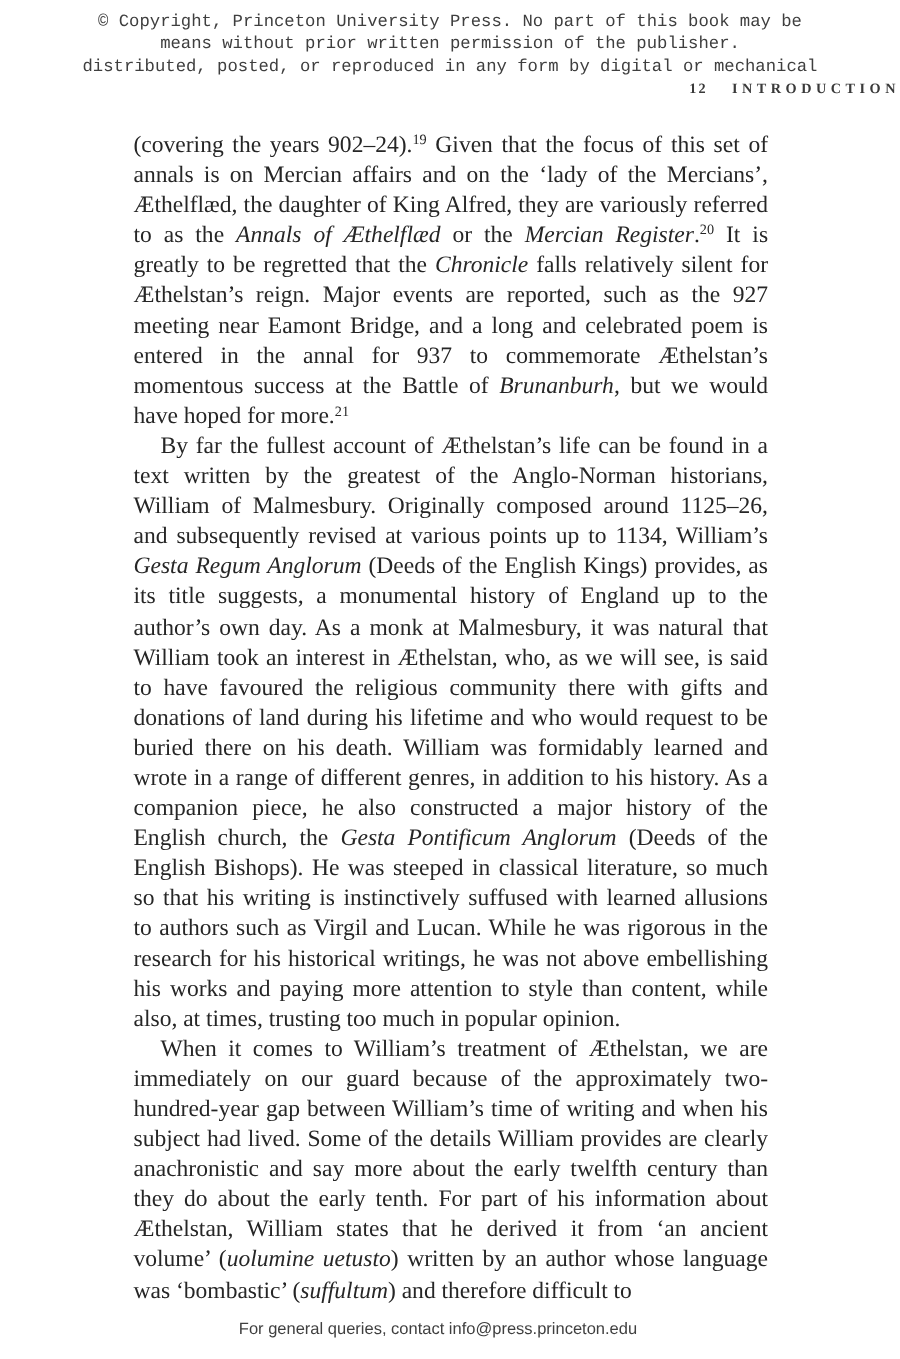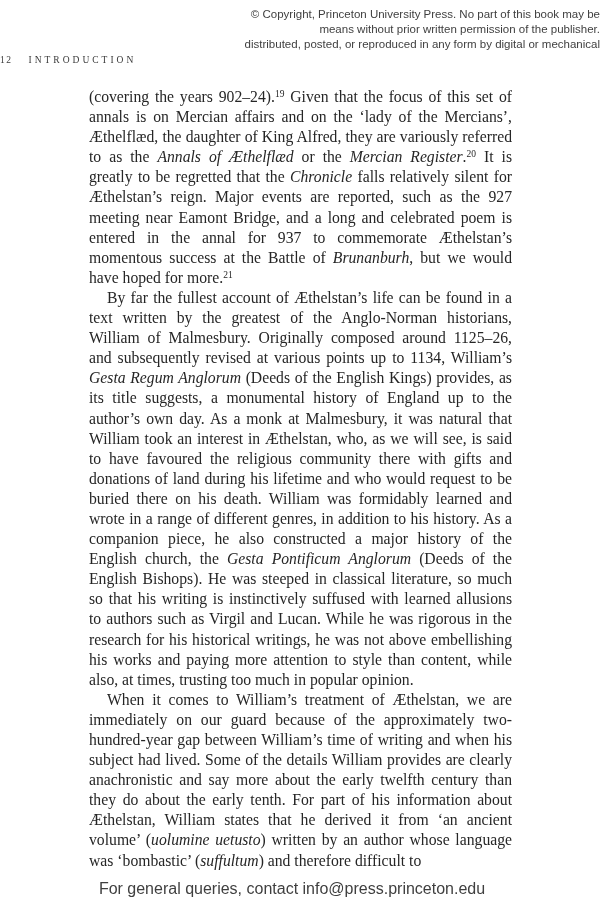--- a/index.html
+++ b/index.html
@@ -7,32 +7,33 @@
     position: relative;
     width: 600px;
     height: 906px;
     background: var(--page-bg, #ffffff);
     overflow: hidden;
     font-family: "Liberation Serif", serif;
   }
   .copyright {
     position: absolute;
     top: 7px; left: 0; right: 0;
-    text-align: right;
-    font-family: Liberation Sans, sans-serif;
+    text-align: center;
+    font-family: Liberation Mono, monospace;
     font-size: 11.5px;
     line-height: 15px;
     color: var(--meta-text, #3f3f3f);
   }
   .running-head {
     position: absolute;
     top: 55px; left: 0; right: 0;
-    text-align: left;
+    text-align: right;
     font-size: 9.5px;
     color: var(--header-text, #3a3a3a);
+    font-weight: bold;
   }
   .running-head .pagenum {
     letter-spacing: 1.5px;
     margin-right: 16px;
   }
   .running-head .section {
     letter-spacing: 3px;
   }
   .body-text {
     position: absolute;
@@ -52,21 +53,21 @@
     line-height: 0;
     vertical-align: baseline;
     position: relative;
     top: -5px;
   }
   .footer {
     position: absolute;
     top: 880px; left: 0; right: 16px;
     text-align: center;
     font-family: "Liberation Sans", sans-serif;
-    font-size: 16px;
+    font-size: 11px;
     color: var(--meta-text, #3f3f3f);
   }
 </style>
 </head>
 <body>
 
 <div class="page">
 
   <div class="copyright">
     <div>© Copyright, Princeton University Press. No part of this book may be</div>

